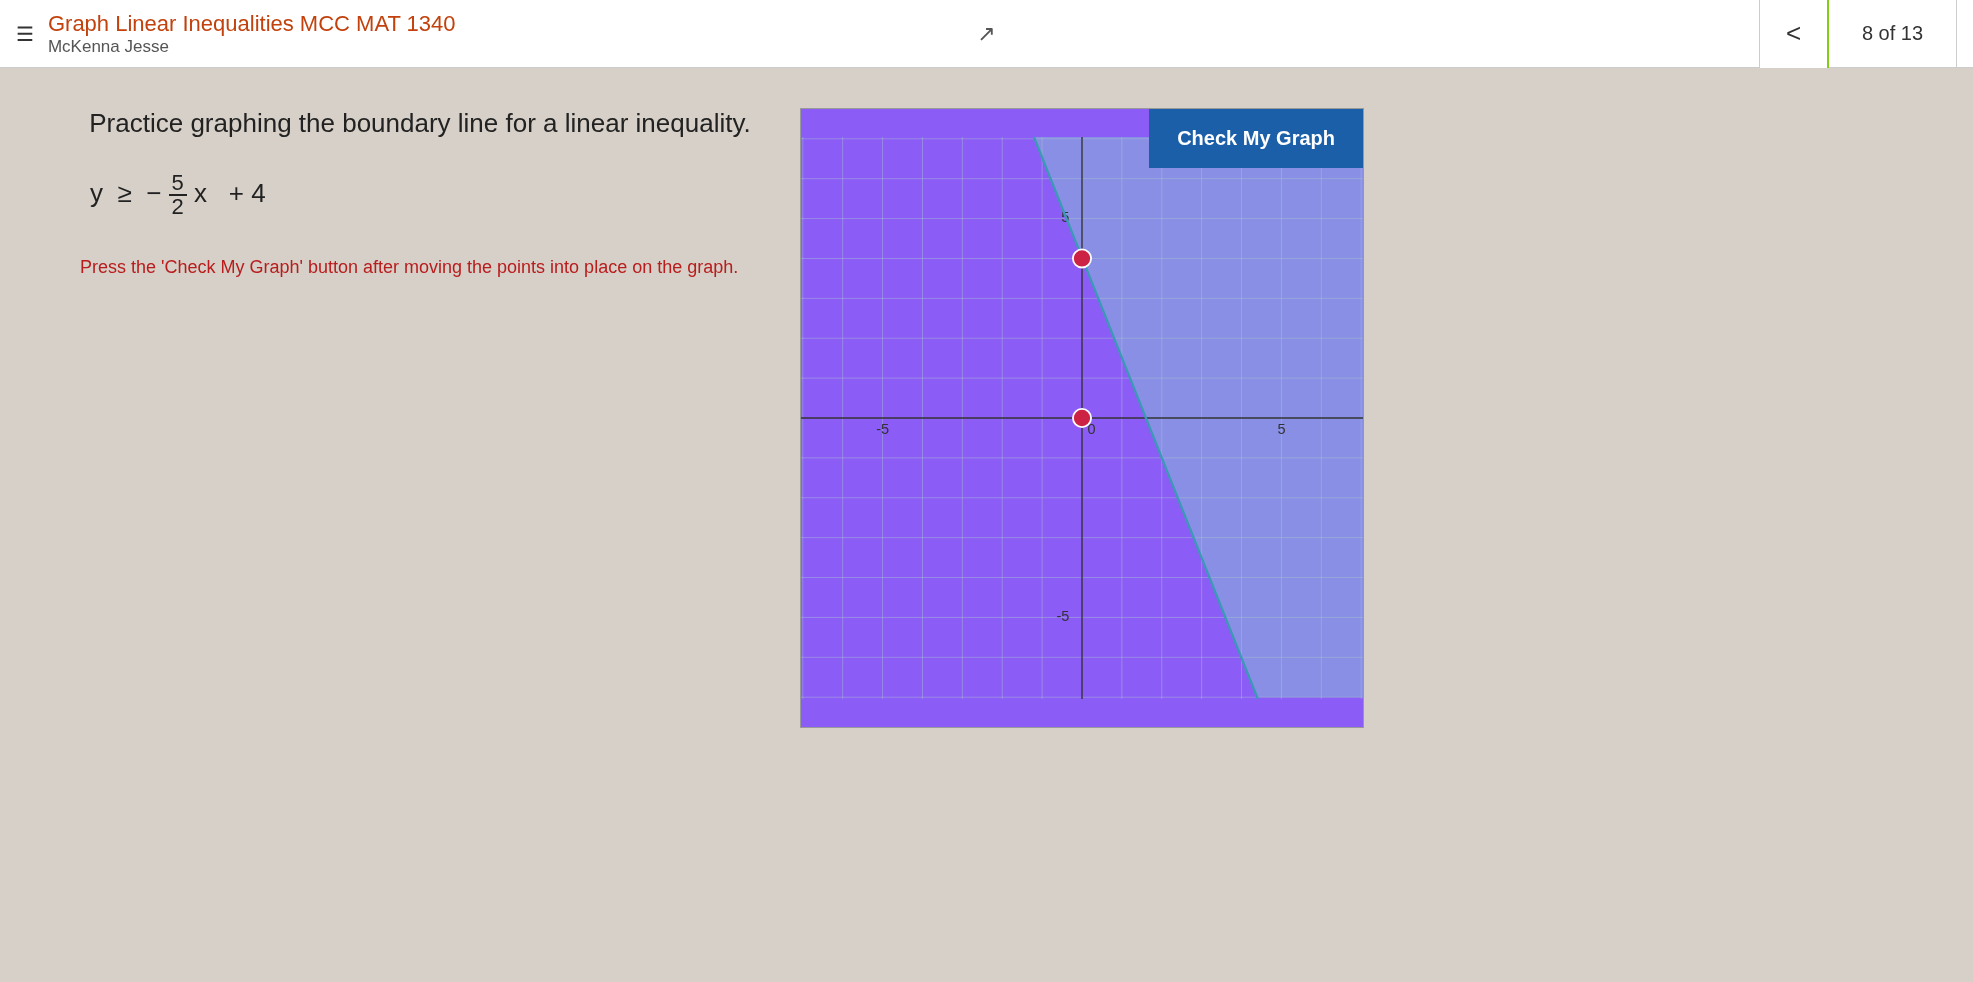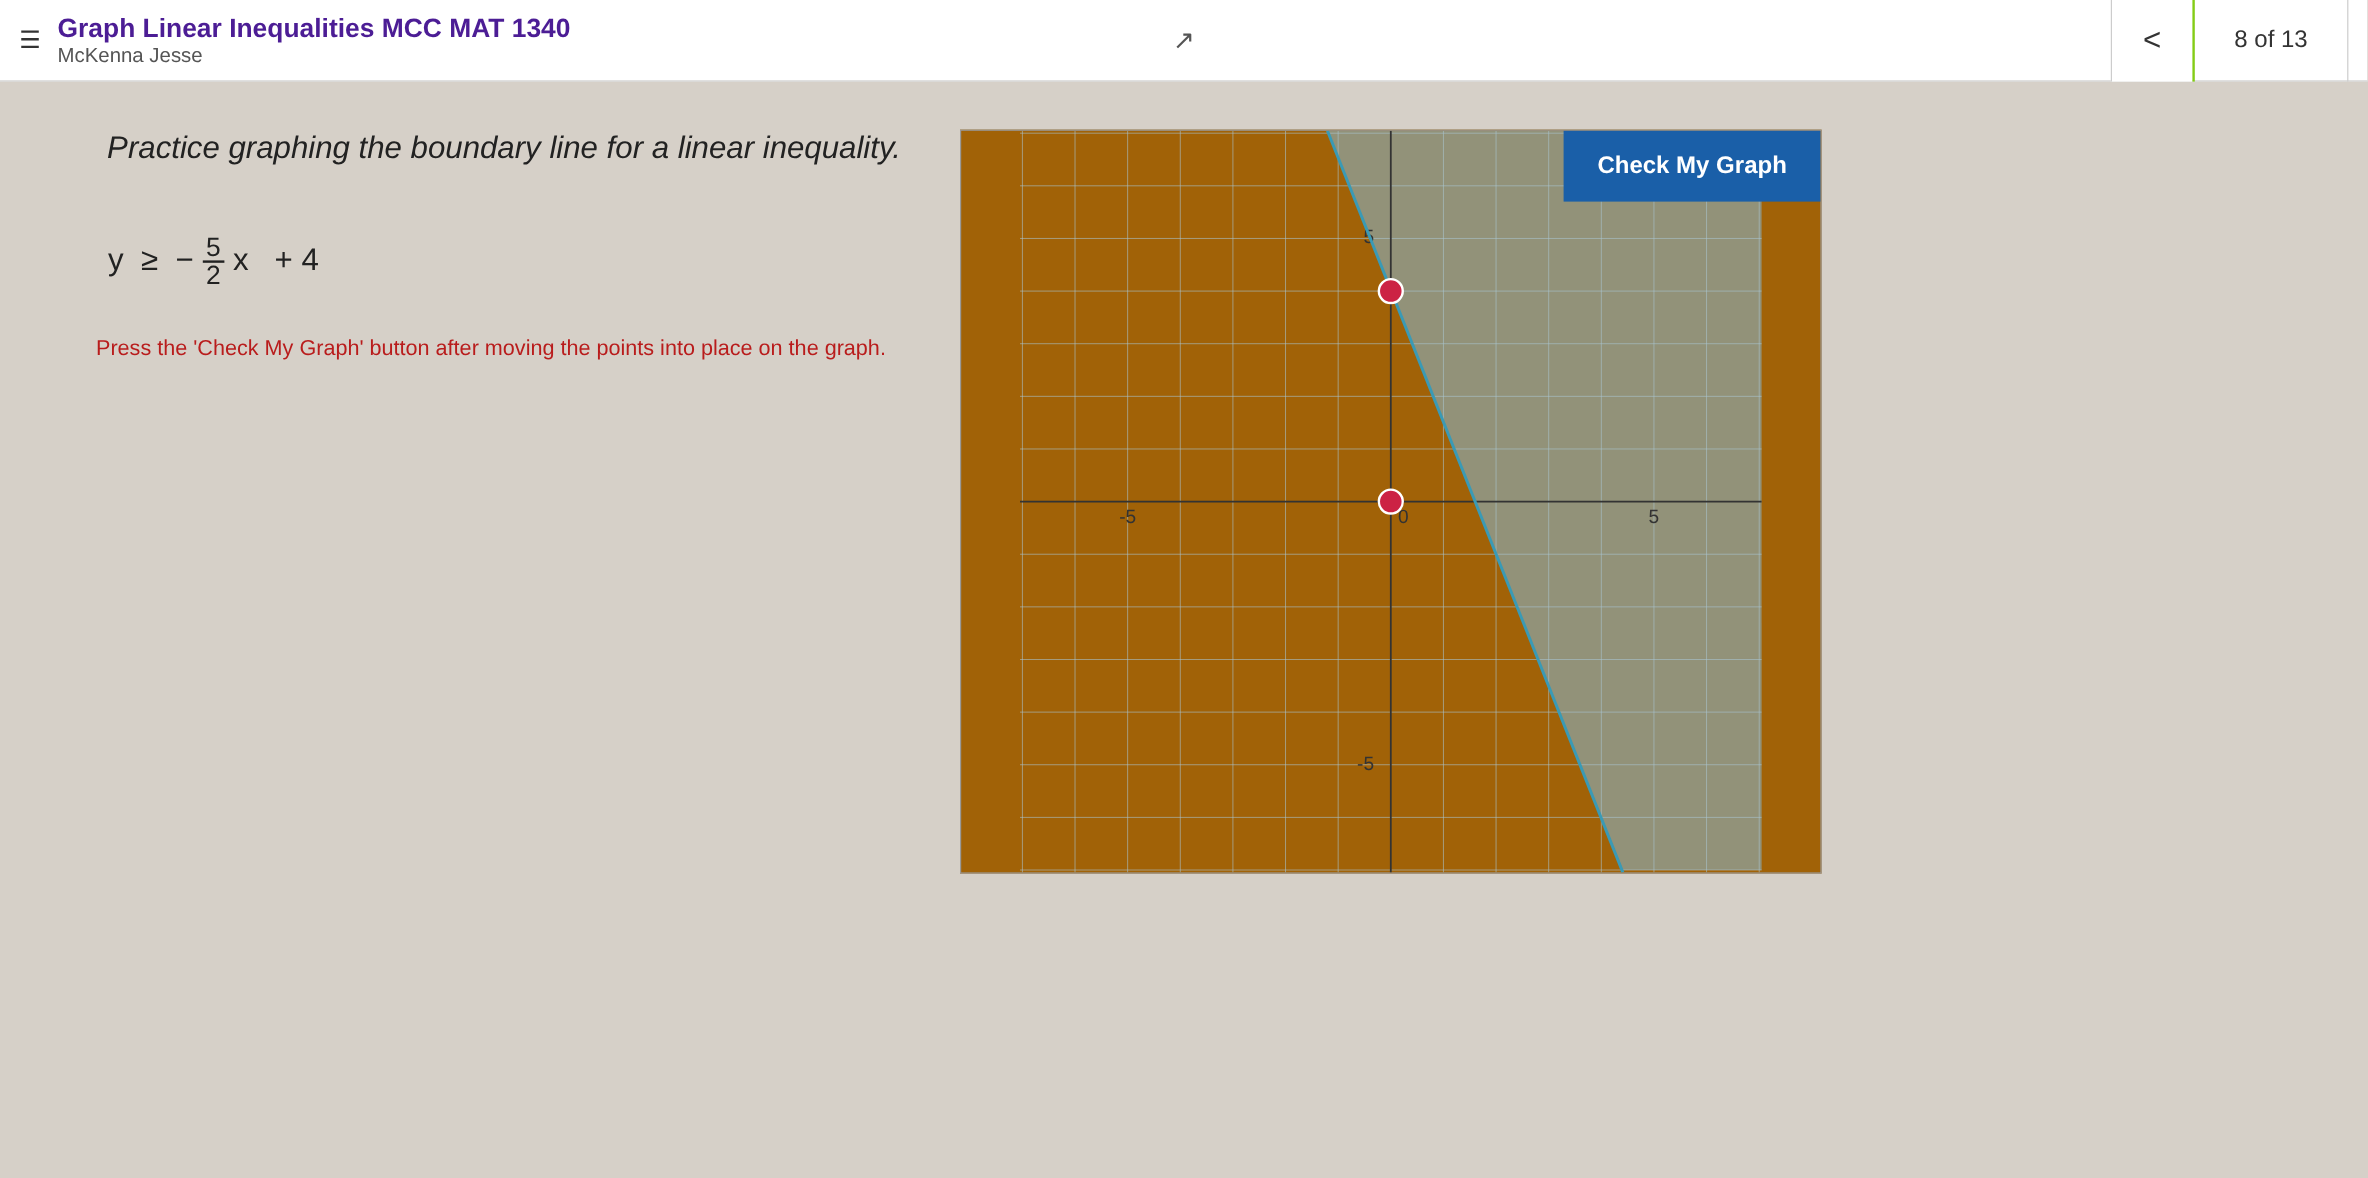--- a/index.html
+++ b/index.html
@@ -26,22 +26,22 @@
       margin-right: 14px;
       cursor: pointer;
       color: #333;
     }
     .header-title-block {
       display: flex;
       flex-direction: column;
     }
     .header-title {
       font-size: 22px;
-      font-weight: bold;
-      color: #4c1d95;
+      font-weight: normal;
+      color: #c2410c;
     }
     .header-subtitle {
       font-size: 17px;
       color: #555;
     }
     .header-nav {
       display: flex;
       align-items: center;
       margin-left: auto;
       gap: 0;
@@ -109,22 +109,21 @@
     
     .left-panel {
       flex: 0 0 680px;
       display: flex;
       flex-direction: column;
       padding-top: 10px;
     }
     .page-title {
       font-size: 26px;
       color: #222;
-      margin-bottom: 56px;
-      font-style: italic;
+      margin-bottom: 33px;
       text-align: center;
       width: 100%;
     }
     .instruction-text {
       font-size: 17px;
       color: #222;
       line-height: 1.55;
       margin-bottom: 36px;
     }
     .equation-block {
@@ -153,23 +152,23 @@
     .right-panel {
       flex: 1;
       display: flex;
       flex-direction: column;
       align-items: flex-start;
       position: relative;
     }
 
     .graph-container {
       position: relative;
-      width: 718px;
+      width: 564px;
       height: 620px;
-      background: #a16207;
+      background: #8b5cf6;
       border: 1px solid #999;
       margin-top: 10px;
     }
 
     
     .check-btn {
       position: absolute;
       top: 0;
       right: 0;
       background: #1a5fa8;

